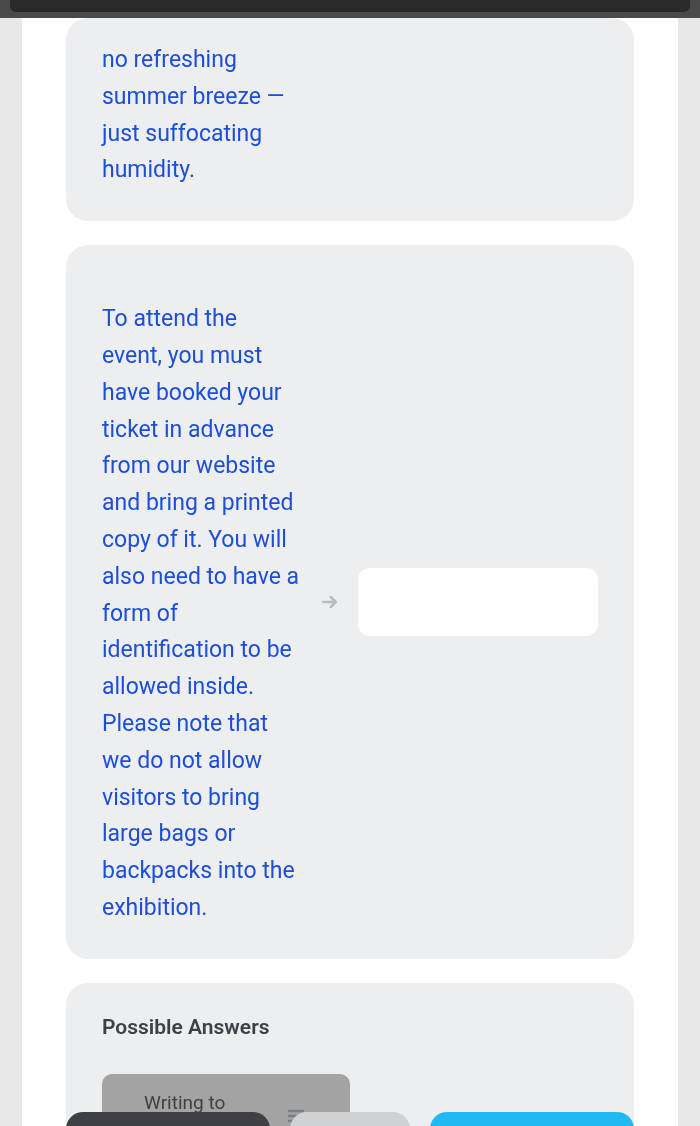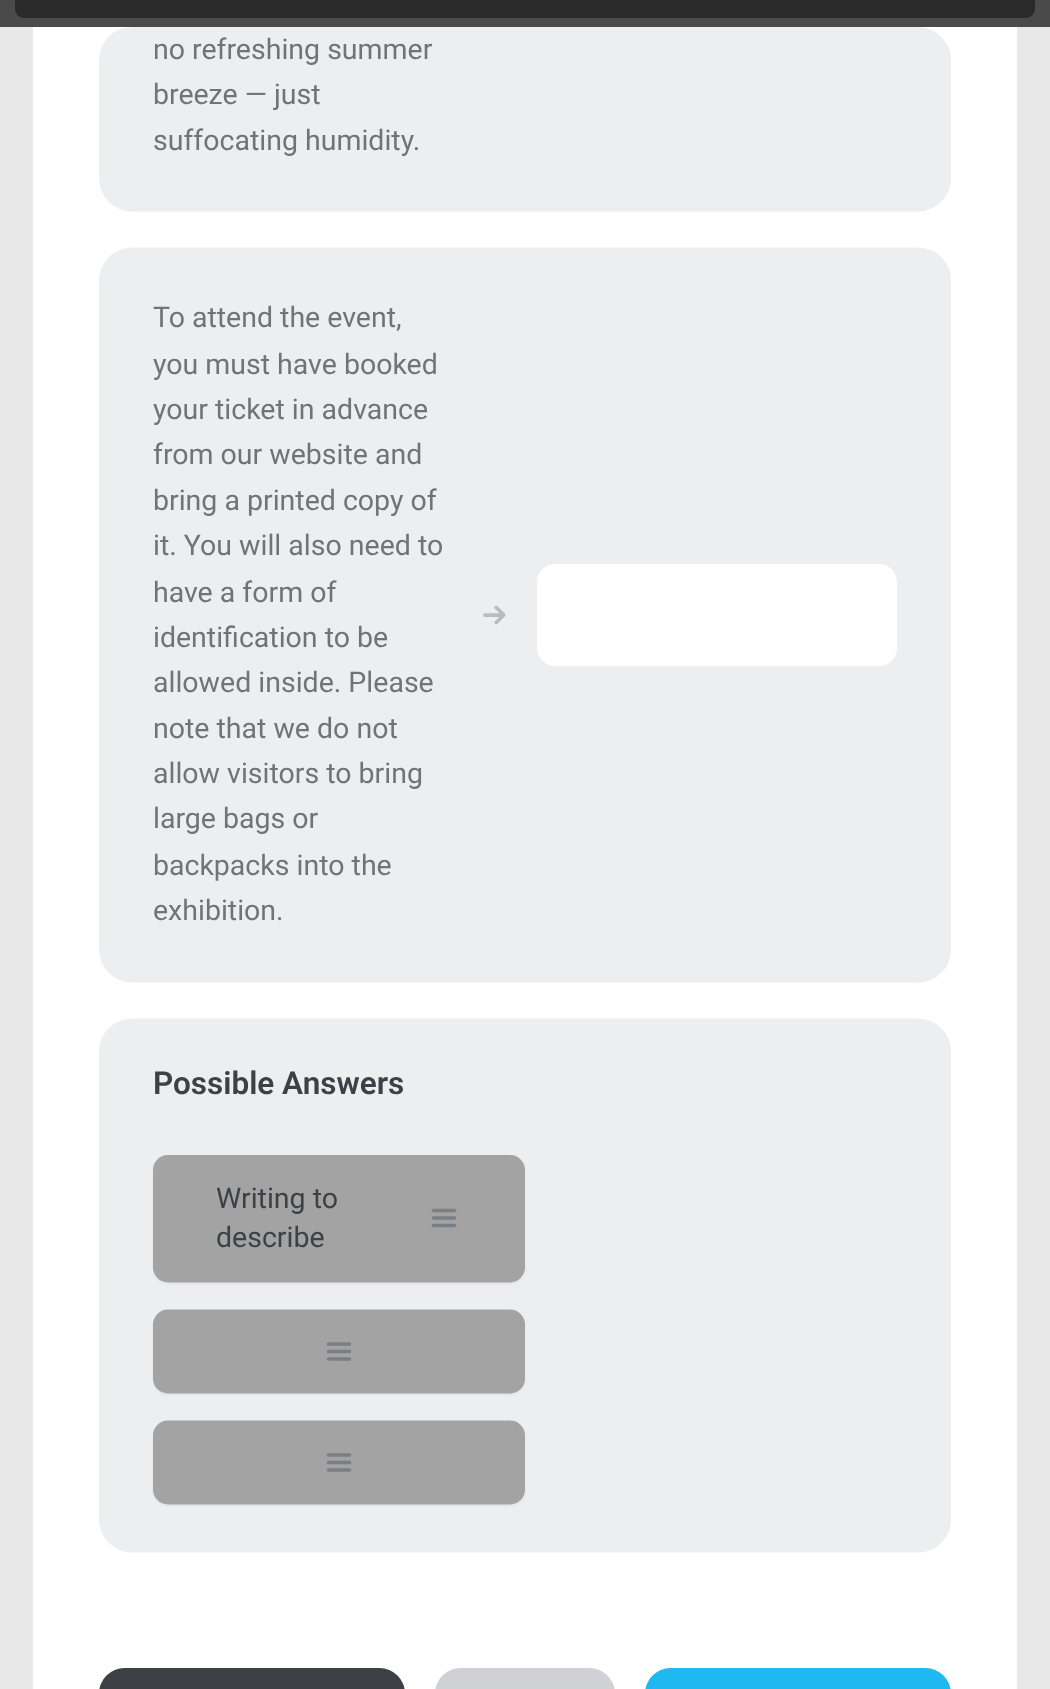--- a/index.html
+++ b/index.html
@@ -40,24 +40,25 @@
   padding: 32px 36px;
   margin-bottom: 24px;
 }
 .first-card { padding-top: 0; }
 .row {
   display: flex;
   align-items: center;
   gap: 18px;
 }
 .para {
-  color: #737373;
-  font-size: 19px;
+  color: #1d4ed8;
+  font-size: 23px;
   line-height: 1.6;
   max-width: 200px;
+  margin-top: 24px;
 }
 .arrow {
   color: #b8bcc2;
   flex-shrink: 0;
 }
 .drop-target {
   flex: 1;
   background: #fff;
   border-radius: 12px;
   height: 68px;

